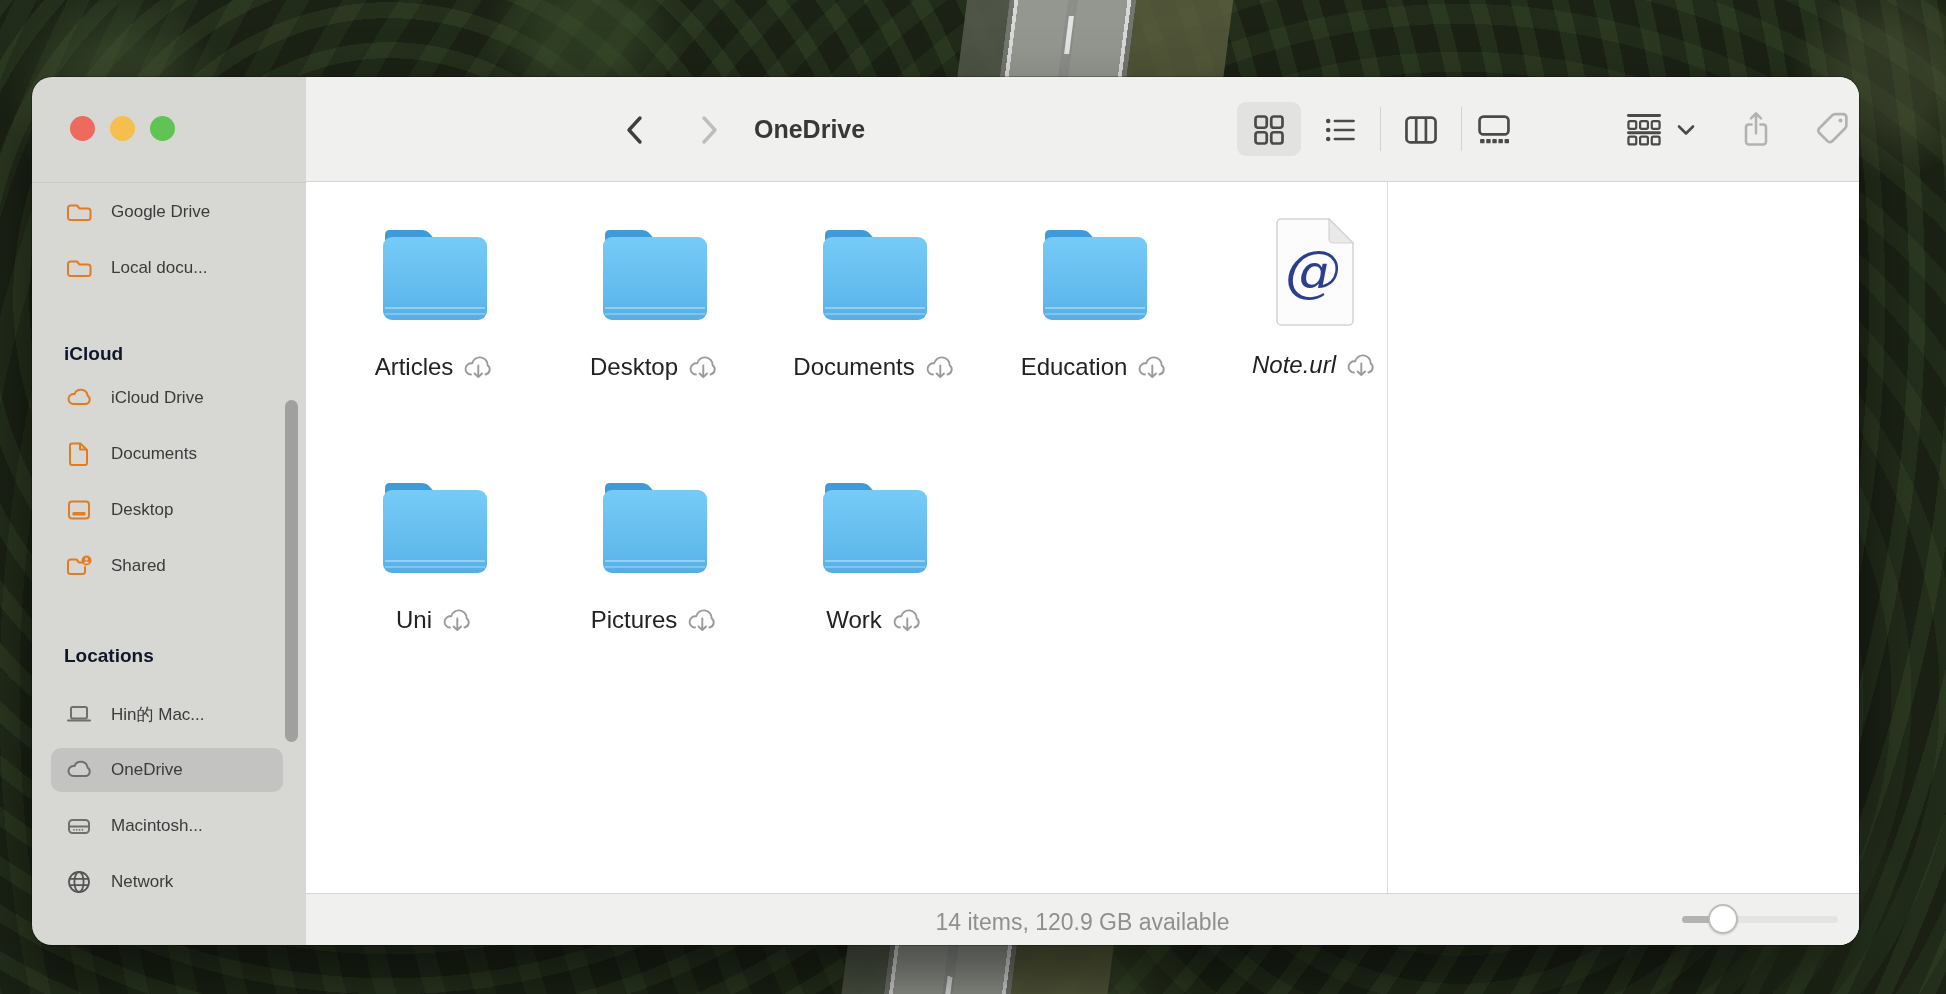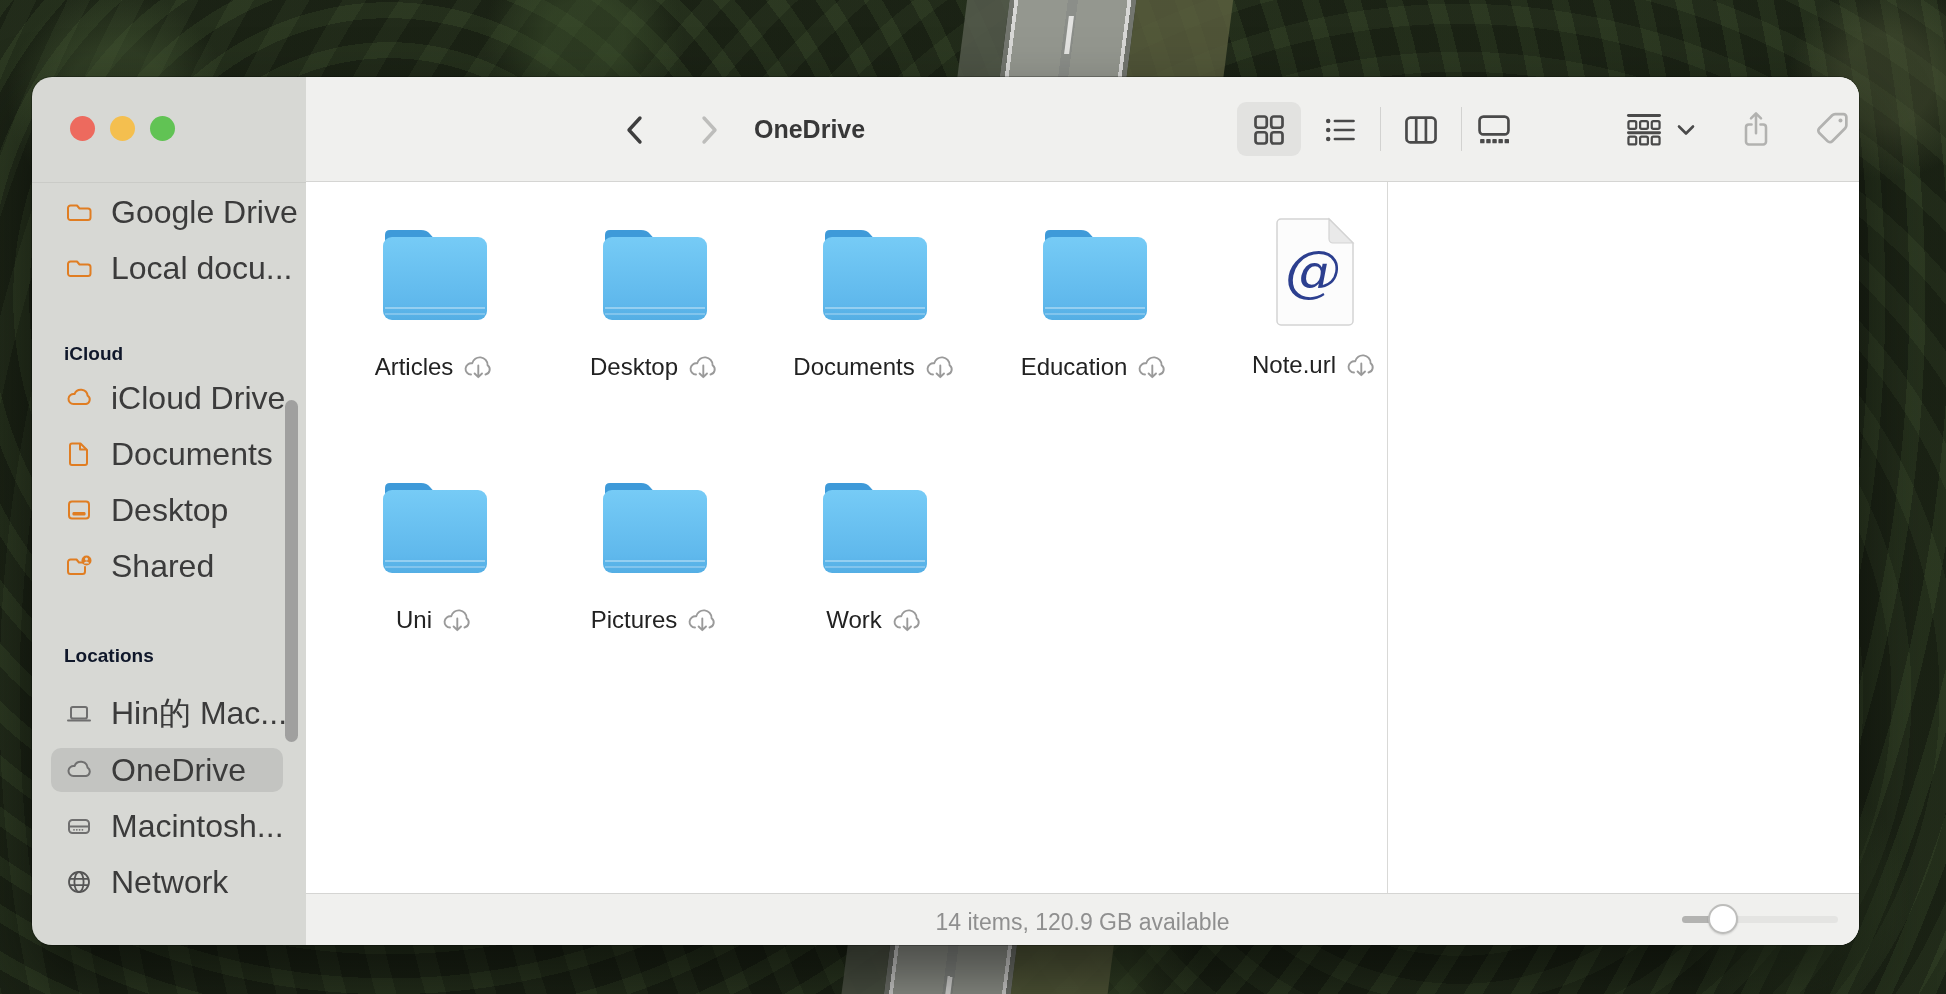--- a/index.html
+++ b/index.html
@@ -41,21 +41,21 @@
   .tl { width:25px; height:25px; border-radius:50%; }
   .tl.red { background:#ed6a5e; } .tl.yellow { background:#f4bf4f; } .tl.green { background:#61c354; }
 
   .side-list { position:absolute; left:0; top:0; width:100%; padding-top:113px; display:flex; flex-direction:column; }
   .side-header { height:24px; line-height:24px; padding-left:32px; font-size:19px; font-weight:bold; color:#0f172a; }
   .side-header.icloud { margin-top:40px; margin-bottom:10px; }
   .side-header.locations { margin-top:44px; margin-bottom:24px; }
   .side-item { height:44px; margin:0 23px 12px 19px; border-radius:10px; display:flex; align-items:center; padding-left:14px; cursor:default; }
   .side-item.selected { background:#c3c4c1; }
   .side-item .sicon { width:28px; height:28px; flex:none; display:flex; align-items:center; justify-content:center; }
-  .side-item .slabel { margin-left:18px; font-size:32px; color:#3b3b3b; white-space:nowrap; }
+  .side-item .slabel { margin-left:18px; font-size:17px; color:#3b3b3b; white-space:nowrap; }
   .side-scrollbar { position:absolute; left:253px; top:323px; width:13px; height:342px; border-radius:7px; background:#8e8e8e; opacity:.75; }
 
   
   .main { position:relative; flex:1; height:100%; display:flex; flex-direction:column; background:#fff; }
   .toolbar { position:relative; height:105px; background:#f0f0ee; border-bottom:1px solid #d5d5d3; flex:none; }
   .tb { position:absolute; top:0; height:105px; display:flex; align-items:center; justify-content:center; }
   .title { position:absolute; left:448px; top:0; height:105px; display:flex; align-items:center; font-size:25px; font-weight:bold; color:#383838; }
   .viewbtn-bg { position:absolute; left:931px; top:25px; width:64px; height:54px; background:#e2e2e0; border-radius:9px; }
   .tb-divider { position:absolute; top:30px; width:1px; height:44px; background:#d2d2d0; }
   .statusbar { position:relative; height:52px; background:#f0f0ee; border-top:1px solid #d5d5d3; flex:none; }
@@ -383,21 +383,21 @@
 
 
             <div class="cell">
               <div class="icon-box" style="height:112px; margin-top:-4px;">
                 <svg class="doc-icon" width="88" height="112" viewBox="0 0 88 112">
                   <path d="M10 3 h48 L82 27 v78 a4 4 0 0 1-4 4 H10 a4 4 0 0 1-4-4 V7 a4 4 0 0 1 4-4 z" fill="#fcfcfc" stroke="#d3d3d3" stroke-width="1.5"></path>
                   <path d="M58 3 L82 27 H62 a4 4 0 0 1-4-4 z" fill="#e9e9e9" stroke="#d3d3d3" stroke-width="1.2"></path>
                   <text x="42" y="74" text-anchor="middle" font-family="DejaVu Serif, serif" font-style="italic" font-size="56" fill="#2c3f8f">@</text>
                 </svg>
               </div>
-              <div class="label-row" style="margin-top:22px;">
+              <div class="label-row" style="margin-top:22px;font-style:italic;">
                   <span>Note.url</span>
                   <svg class="cloud-dl" width="33" height="26" viewBox="0 0 33 26">
                     <use href="#cloud-dl-glyph"></use>
                   </svg>
                 </div>
             </div>
 
             <div class="cell">
               <div class="icon-box">
                   <svg width="120" height="102" viewBox="0 0 120 102">

